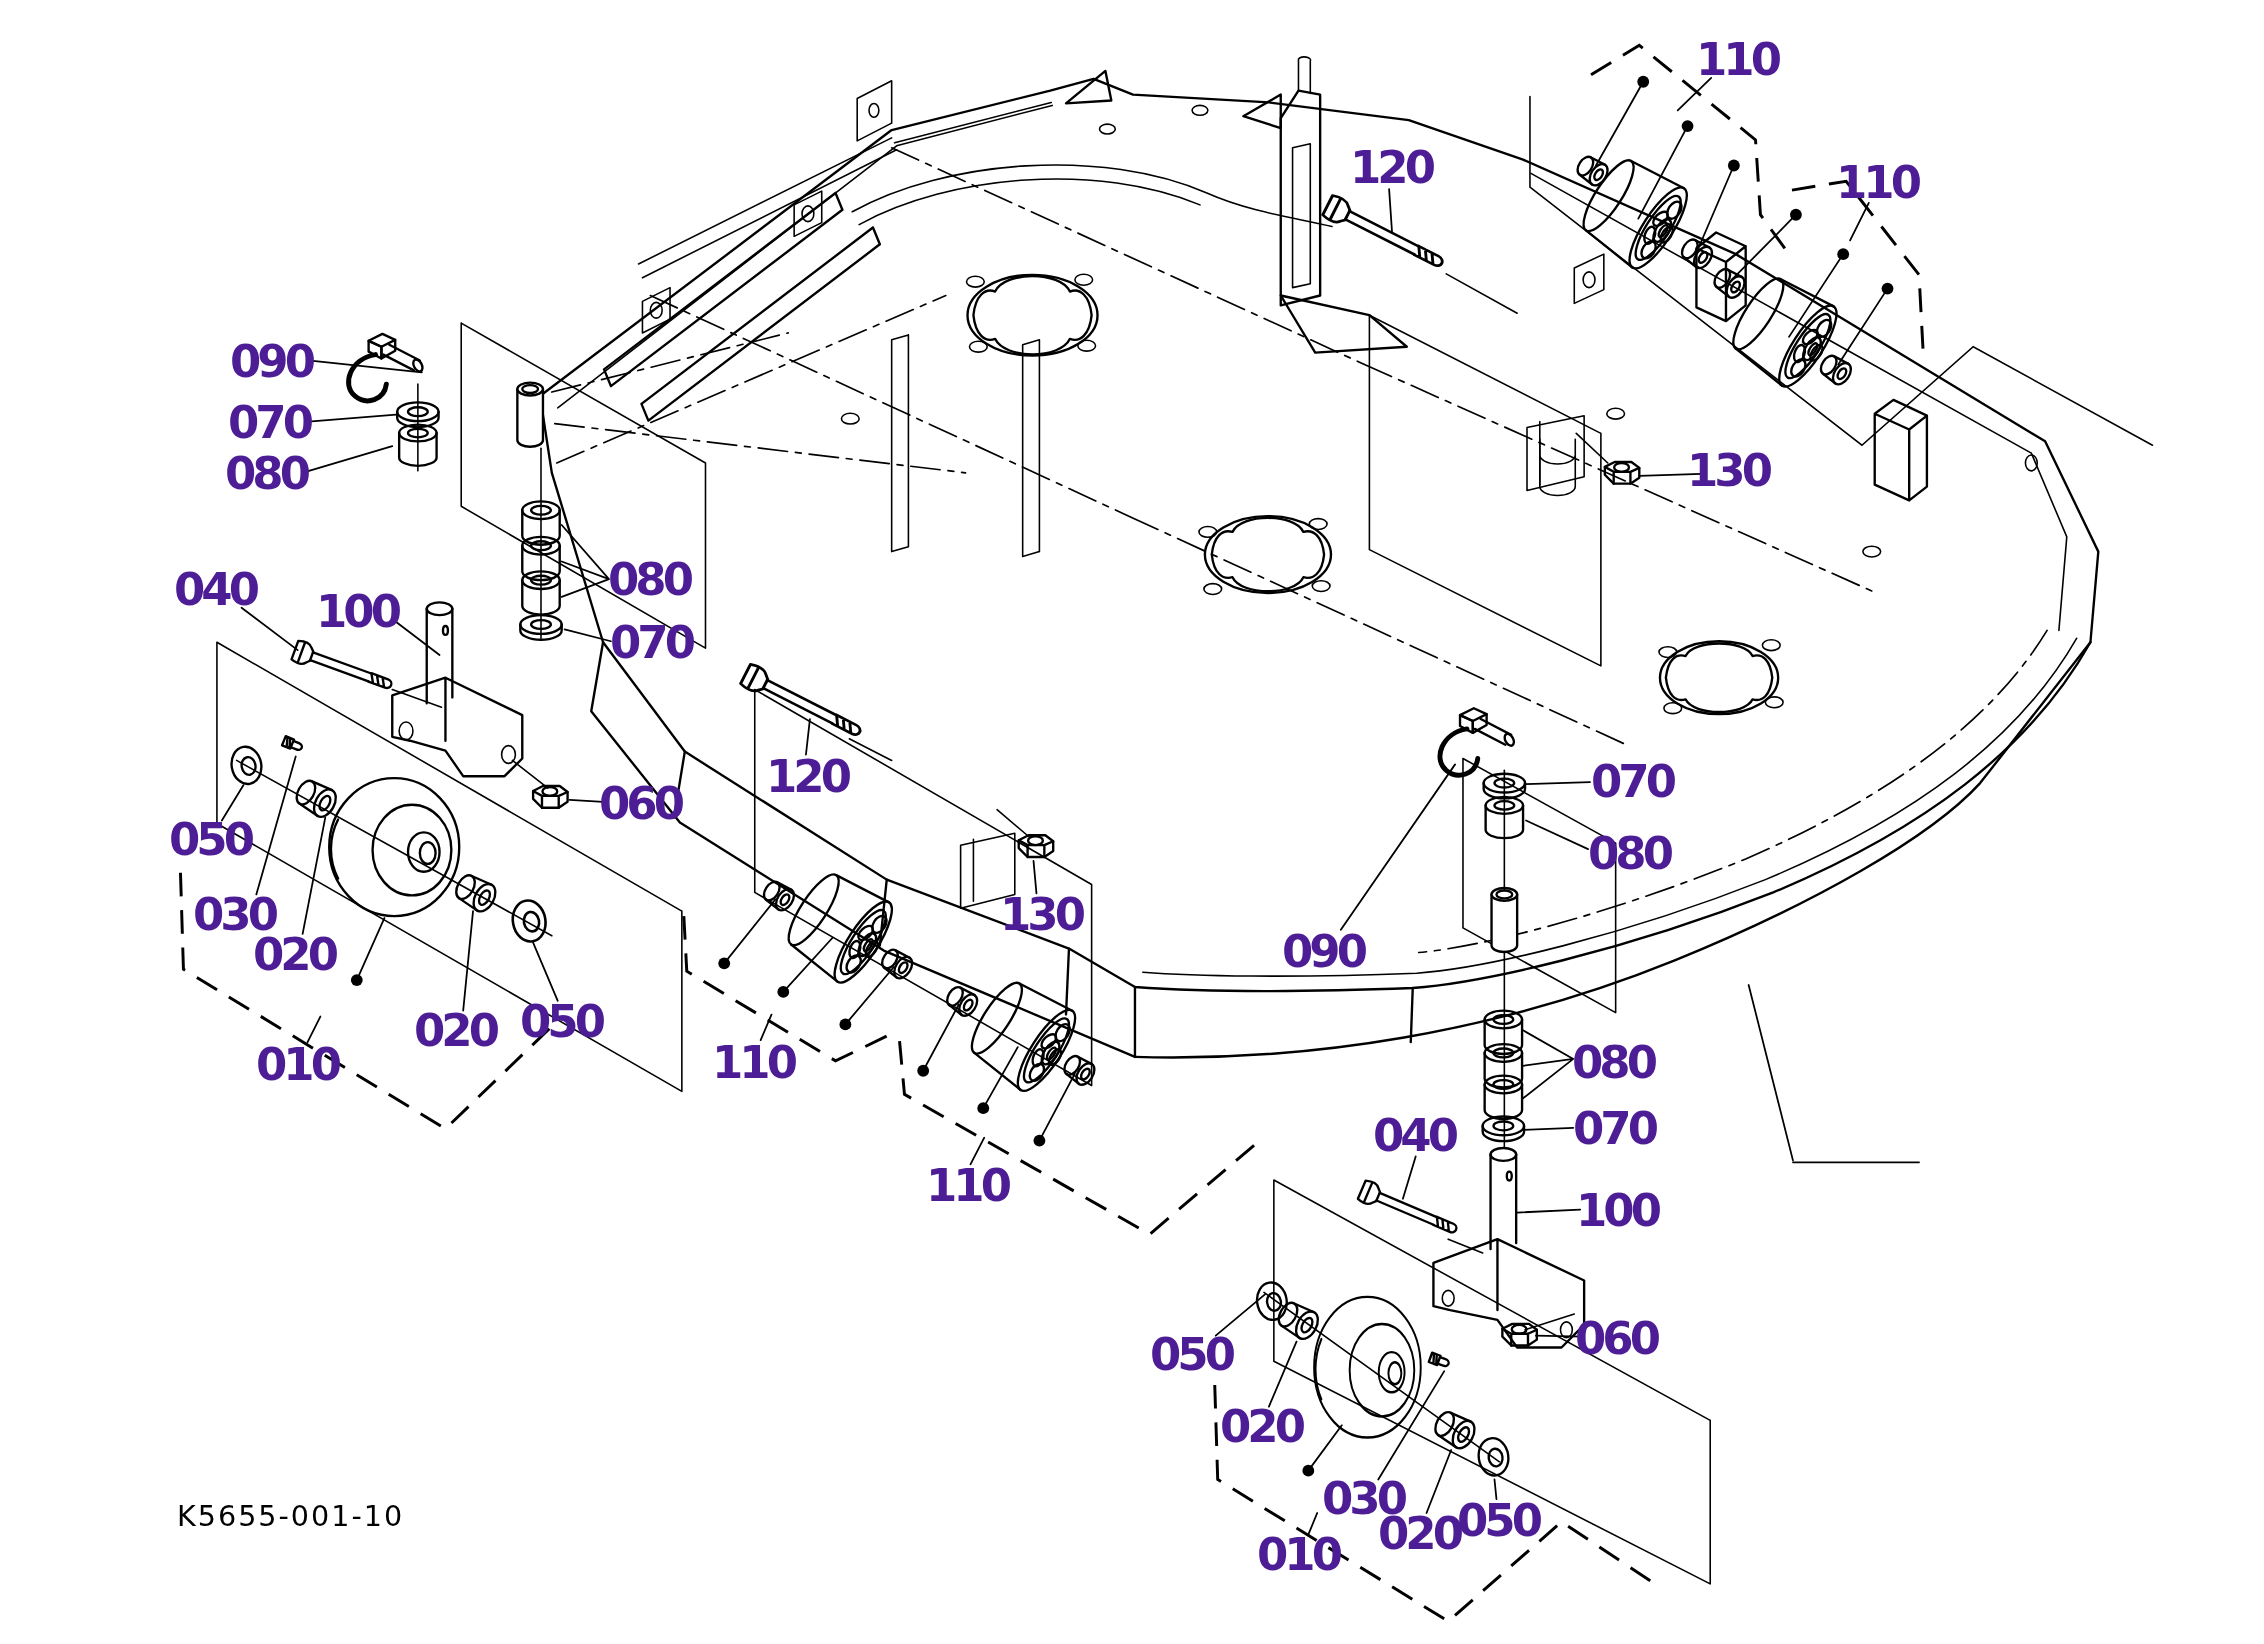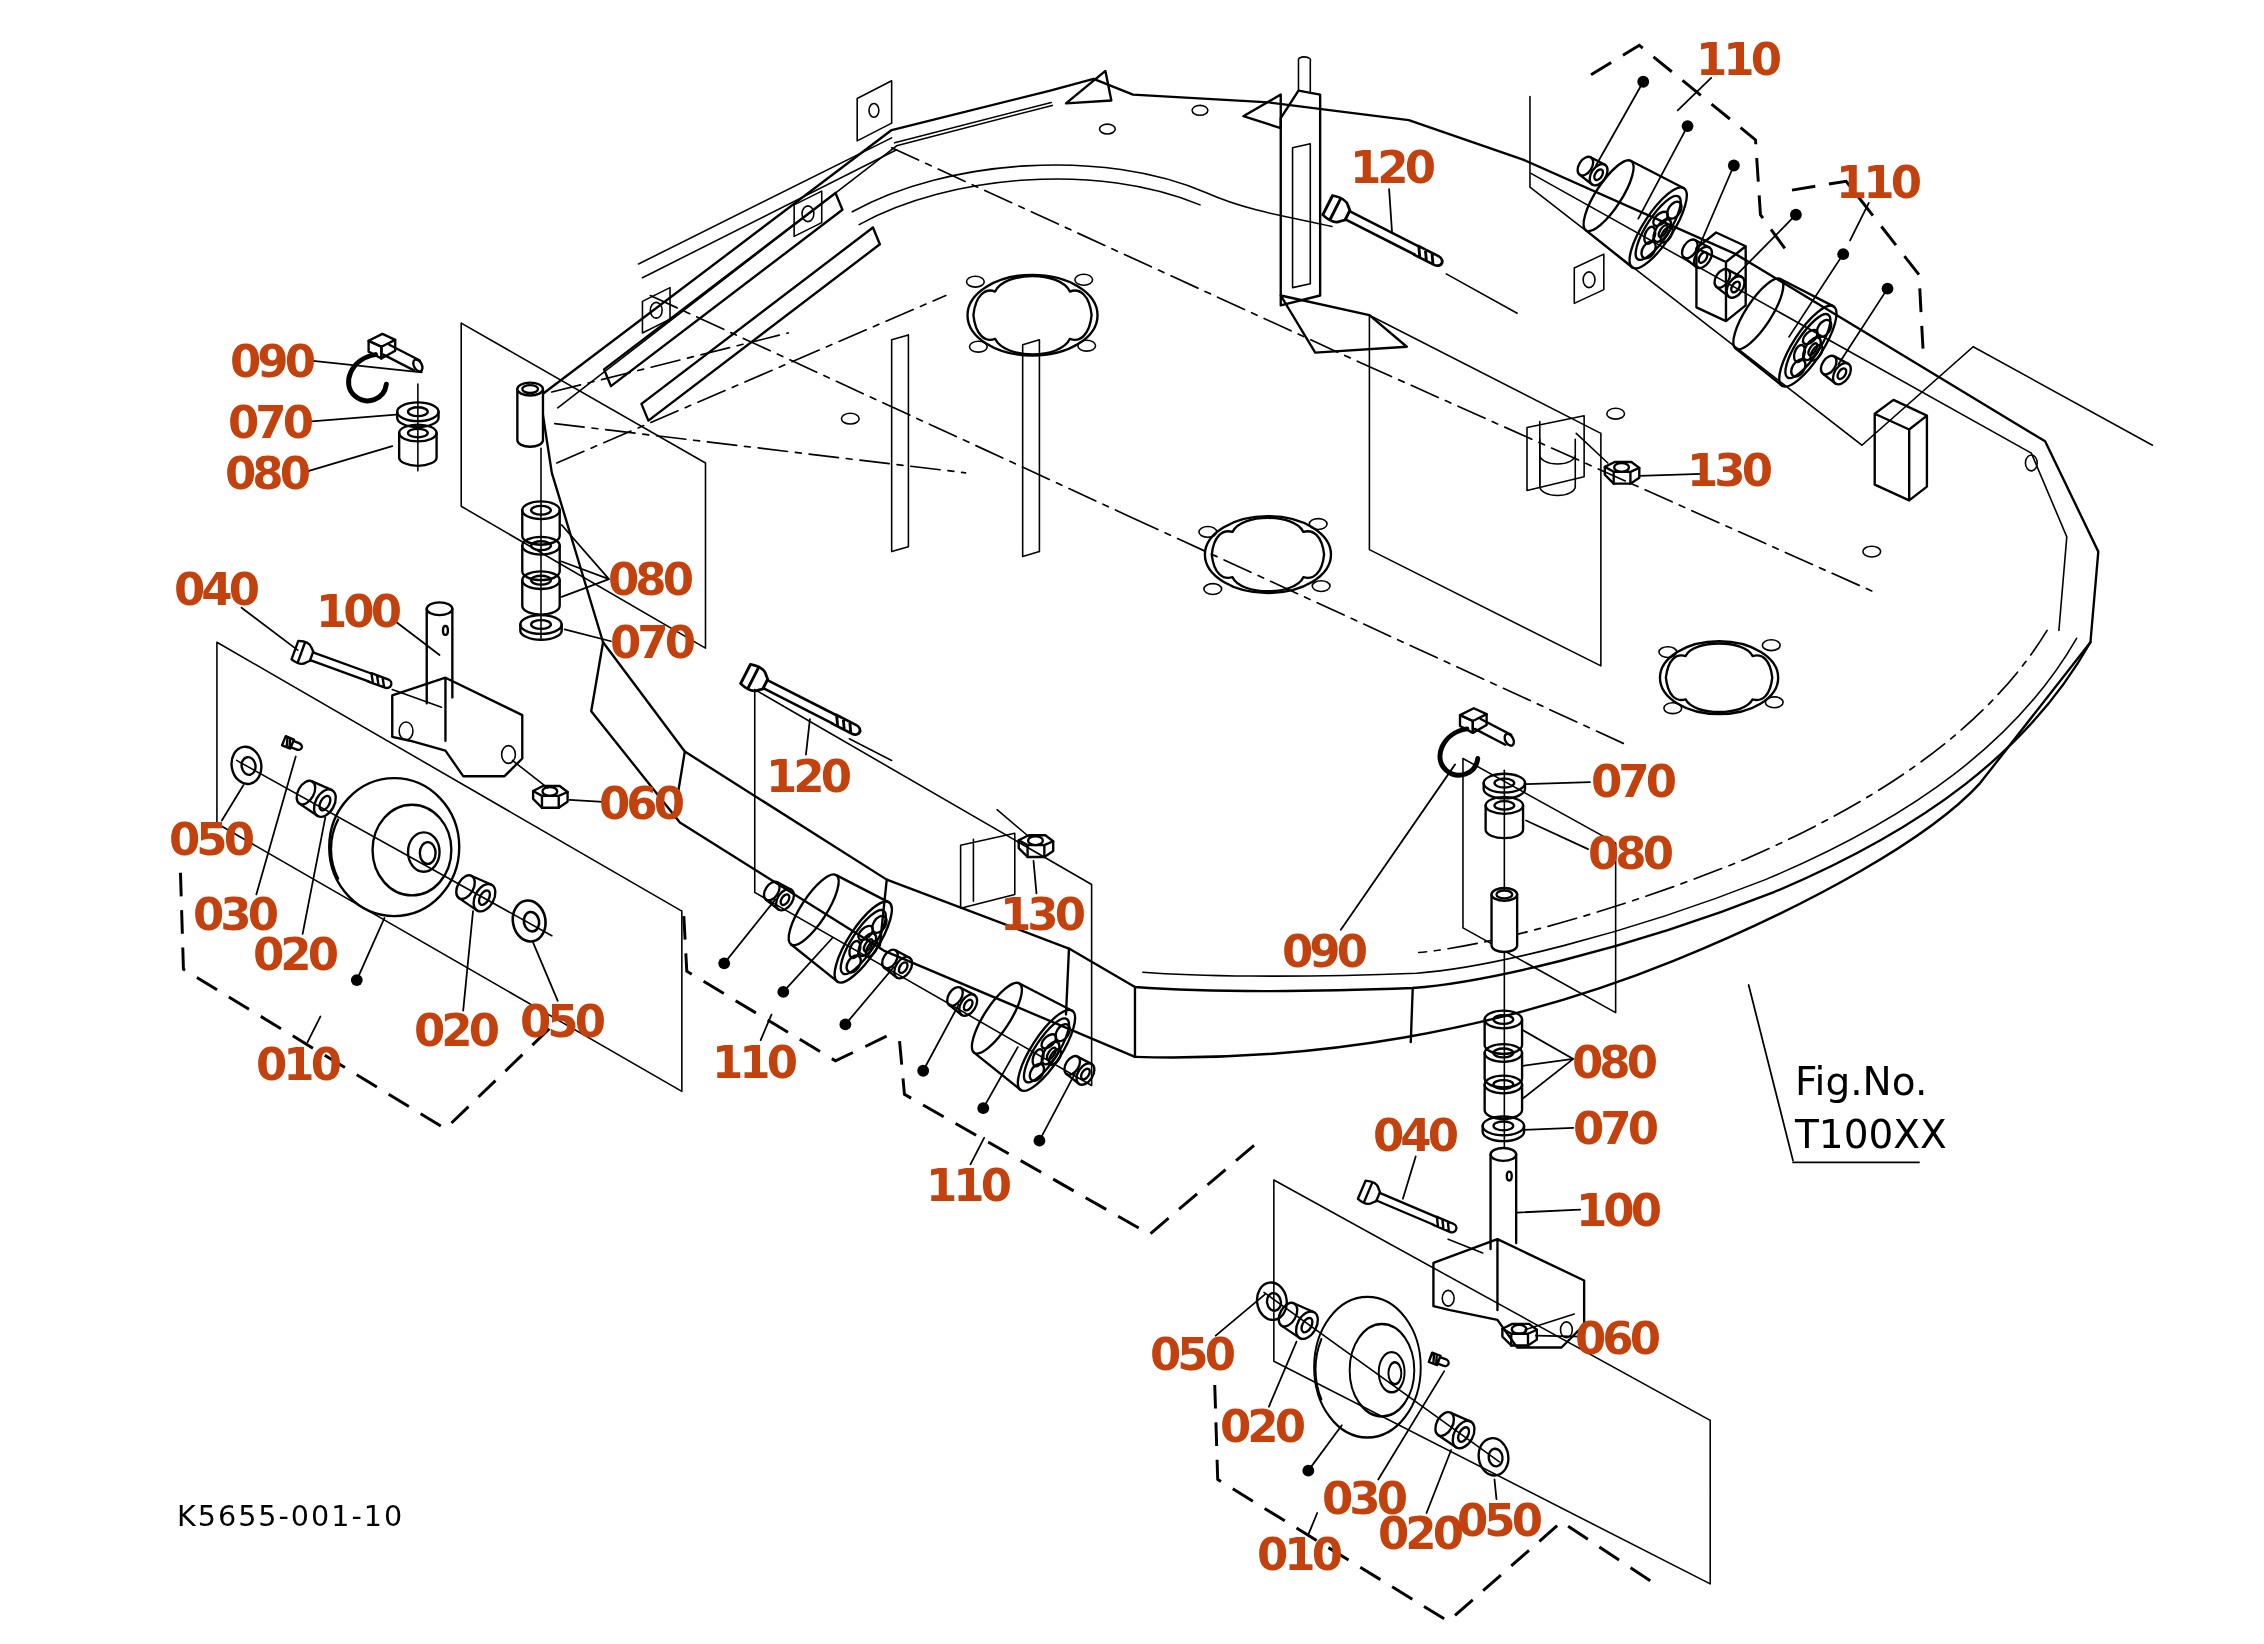--- a/index.html
+++ b/index.html
@@ -10,21 +10,21 @@
   #lineart{position:absolute;left:0;top:0;}
   .s-main{stroke:#000;stroke-width:2.4;fill:none;stroke-linecap:round;stroke-linejoin:round;}
   .s-thin{stroke:#000;stroke-width:1.6;fill:none;stroke-linecap:round;}
   .s-lead{stroke:#000;stroke-width:1.8;fill:none;stroke-linecap:round;}
   .s-dash{stroke:#000;stroke-width:3;fill:none;stroke-dasharray:24 14;stroke-linecap:butt;}
   .s-dashdot{stroke:#000;stroke-width:1.7;fill:none;stroke-dasharray:30 8 6 8;}
   .f-white{fill:#ffffff;}
   .dot{fill:#000;stroke:none;}
   .callout{
     position:absolute;transform:translate(-50%,-50%);
-    font-size:45px;font-weight:bold;letter-spacing:-3.9px;color:#c2410c;white-space:nowrap;line-height:1;
+    font-size:45px;font-weight:bold;letter-spacing:-3.9px;color:#4c1d95;white-space:nowrap;line-height:1;
   }
   .figno{
     position:absolute;color:#000;font-size:39px;font-weight:normal;line-height:1.35;white-space:nowrap;
   }
   .drawno{
     position:absolute;color:#000;font-size:28.6px;letter-spacing:2px;white-space:nowrap;
   }
 </style>
 </head>
 <body>
@@ -411,21 +411,17 @@
   <div class="callout" style="left:1414px;top:1135px">040</div>
   <div class="callout" style="left:1617px;top:1210px">100</div>
   <div class="callout" style="left:1616px;top:1338px">060</div>
   <div class="callout" style="left:1191px;top:1354px">050</div>
   <div class="callout" style="left:1261px;top:1426px">020</div>
   <div class="callout" style="left:1363px;top:1498px">030</div>
   <div class="callout" style="left:1419px;top:1533px">020</div>
   <div class="callout" style="left:1498px;top:1520px">050</div>
   <div class="callout" style="left:1298px;top:1554px">010</div>
 
-  <div class="figno" style="left:1795px;top:1056px">
-    <div>Fig.No.</div>
-    <div>T100XX</div>
-  </div>
 
   <div class="drawno" style="left:177px;top:1499px">K5655-001-10</div>
 
 </div>
 
 
 </body></html>

